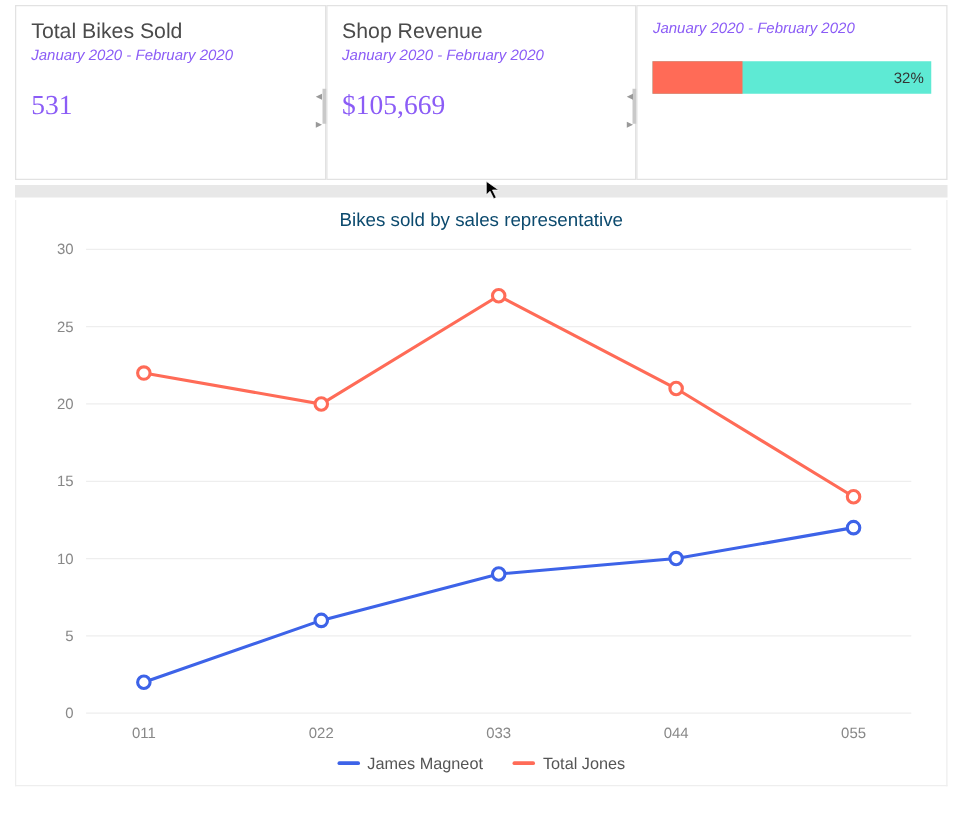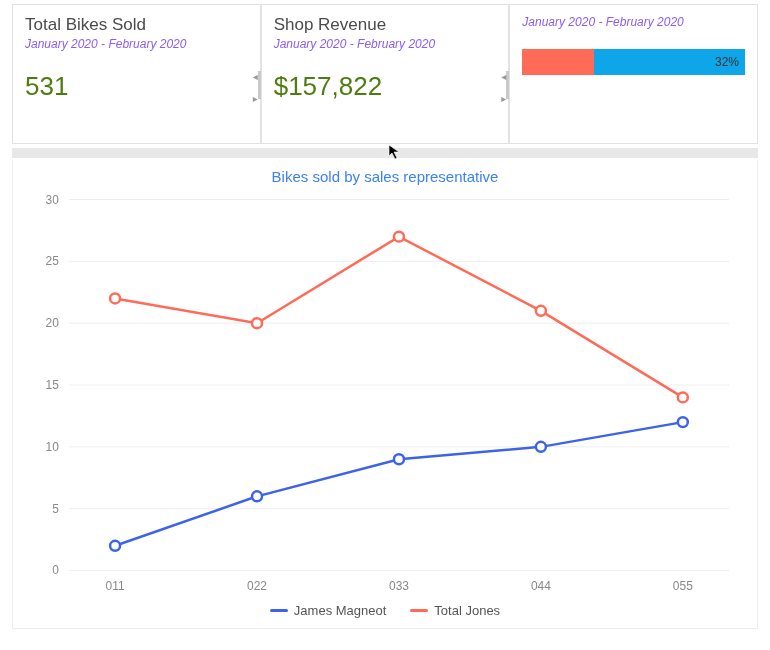--- a/index.html
+++ b/index.html
@@ -30,39 +30,40 @@
       font-weight: 400;
       margin-bottom: 2px;
     }
     .kpi-subtitle {
       font-size: 12px;
       color: #8b5cf6;
       font-style: italic;
       margin-bottom: 20px;
     }
     .kpi-value {
-      font-size: 26px;
-      color: #4d7c0f;
+      font-size: 22px;
+      color: #8b5cf6;
       font-weight: 400;
+      font-family: Liberation Serif, serif;
     }
     .divider-tick {
       position: absolute;
       left: -4px;
       top: 58%;
       transform: translateY(-50%);
       width: 3px;
       height: 28px;
       background: #c9c9c9;
     }
     .arrow { font-size:10px; color:#999; }
 
     .progress-wrap {
       position: relative;
       height: 26px;
-      background: #0ea5e9;
+      background: #5eead4;
       margin-top: 20px;
     }
     .progress-fill {
       position: absolute;
       left: 0; top: 0; bottom: 0;
       background: #ff6b57;
     }
     .progress-label {
       position: absolute;
       right: 6px;
@@ -89,21 +90,21 @@
     .chart-panel {
       margin: 2px 12px 0 12px;
       border: 1px solid #eee;
       border-top: none;
       background: #fff;
       padding: 8px 8px 4px 8px;
     }
     .chart-title {
       text-align: center;
       font-size: 15px;
-      color: #3b82f6;
+      color: #0c4a6e;
       margin-bottom: 4px;
     }
     .chart-svg { display:block; width:100%; height:410px; }
     .axis-text { font-size: 12px; fill: #888; }
     .grid-line { stroke: #eee; stroke-width: 1; }
     .series-line { stroke-width: 2.5; fill: none; }
     .pt { fill: #fff; stroke-width: 2.5; }
     .legend {
       display:flex;
       justify-content:center;
@@ -125,21 +126,21 @@
     <div class="kpi-subtitle">January 2020 - February 2020</div>
     <div class="kpi-value">531</div>
   </div>
 
   <div class="kpi-card">
     <span class="divider-tick"></span>
     <span class="arrow" style="position:absolute;left:-9px;top:48%;">◂</span>
     <span class="arrow" style="position:absolute;left:-9px;top:64%;">▸</span>
     <div class="kpi-title">Shop Revenue</div>
     <div class="kpi-subtitle">January 2020 - February 2020</div>
-    <div class="kpi-value">$157,822</div>
+    <div class="kpi-value">$105,669</div>
   </div>
 
   <div class="kpi-card">
     <span class="divider-tick"></span>
     <span class="arrow" style="position:absolute;left:-9px;top:48%;">◂</span>
     <span class="arrow" style="position:absolute;left:-9px;top:64%;">▸</span>
     <div class="kpi-subtitle">January 2020 - February 2020</div>
     <div class="progress-wrap">
       <div class="progress-fill" id="progress-fill" style="width: 32%;"></div>
       <div class="progress-label">32%</div>

